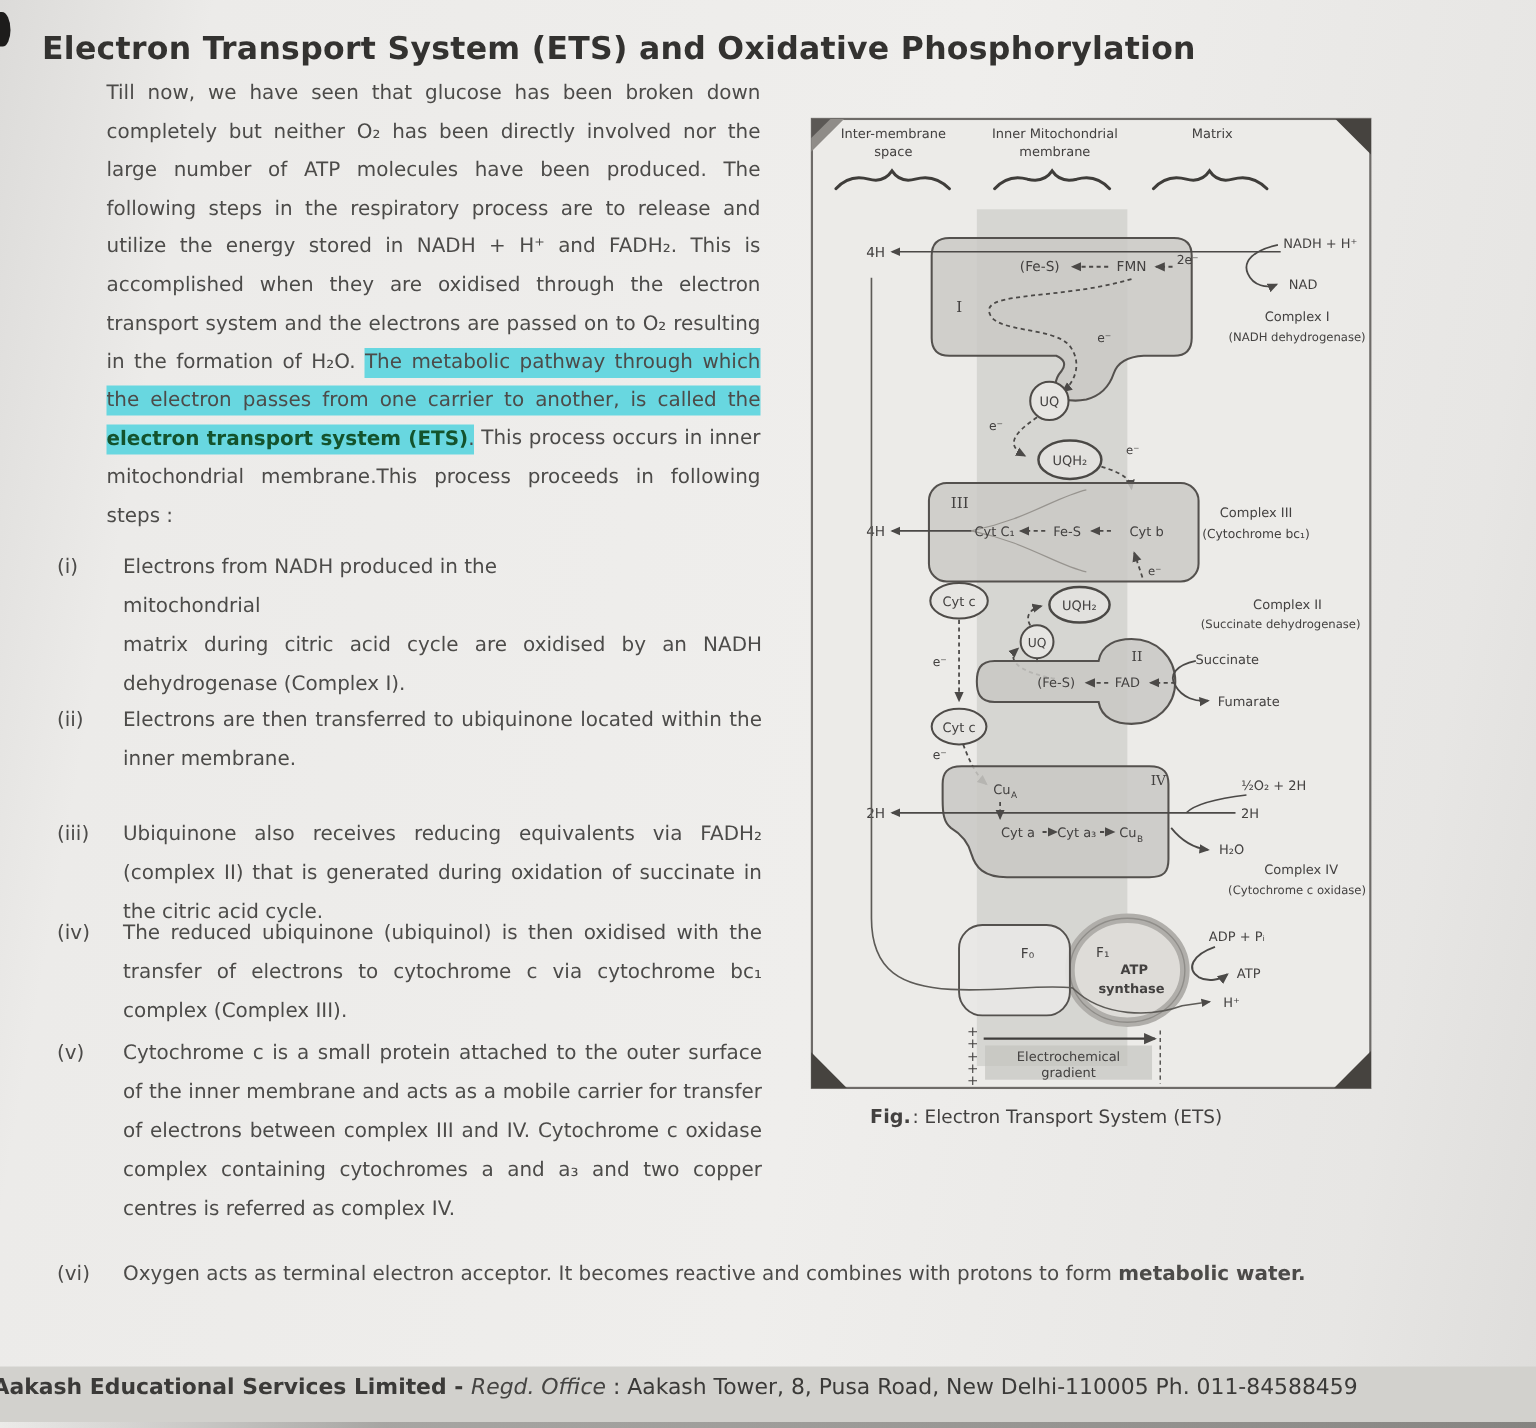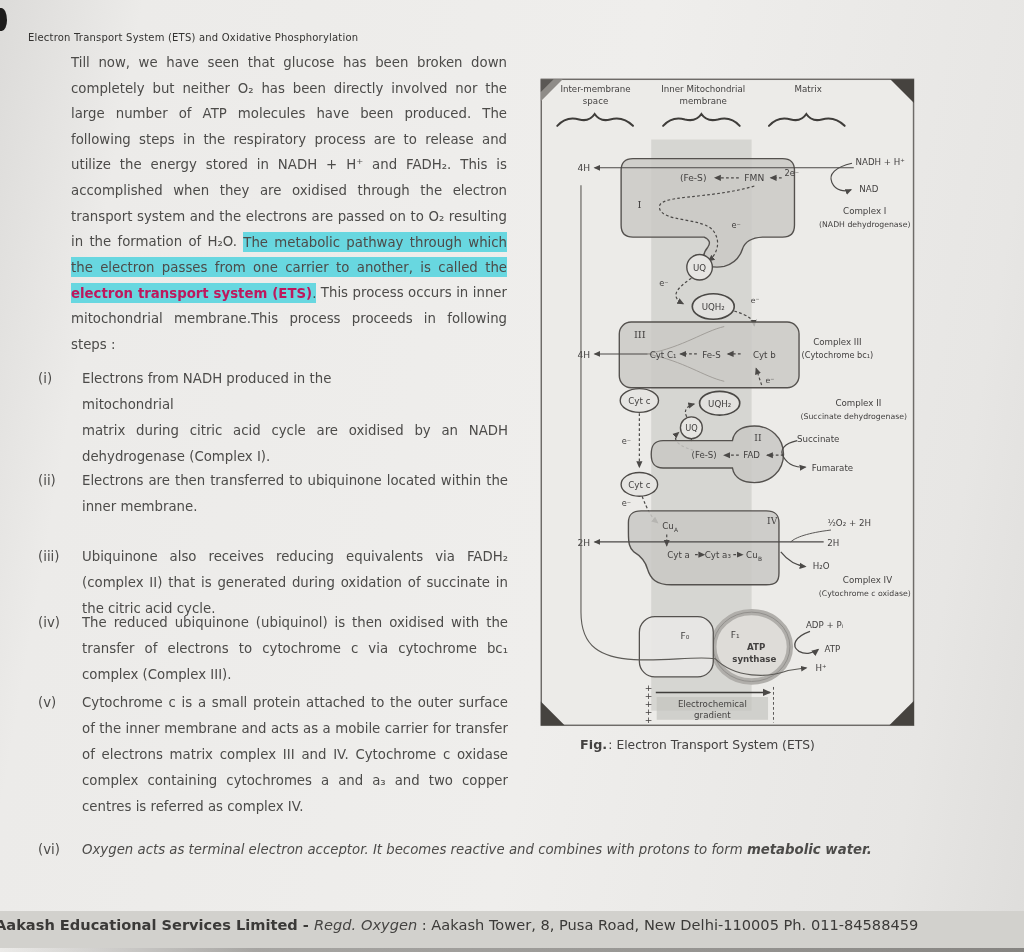--- a/index.html
+++ b/index.html
@@ -2,29 +2,29 @@
 <html><head>
 <meta charset="utf-8">
 <style>
   html,body{margin:0;padding:0;}
   body{
     width:1024px;height:952px;position:relative;overflow:hidden;
     background:linear-gradient(100deg,#dcdbd9 0%,#ecebe9 12%,#efeeec 55%,#e7e6e4 88%,#dedddb 100%);
     font-family:"DejaVu Sans",sans-serif;color:#4a4947;
   }
   .abs{position:absolute;}
-  .title{left:28px;top:32px;font-size:10px;font-weight:normal;color:#333230;letter-spacing:.2px;}
+  .title{left:28px;top:20px;font-size:21px;font-weight:bold;color:#333230;letter-spacing:.2px;}
   .intro{left:71px;top:50px;width:436px;font-size:13.3px;line-height:25.6px;text-align:justify;color:#4c4b49;}
   mark.hl{color:inherit;padding:2.5px 0;box-decoration-break:clone;-webkit-box-decoration-break:clone;background:#68d7e0;}
-  mark.hl b{color:#be185d;}
+  mark.hl b{color:#14532d;}
   .step{position:absolute;left:38px;width:470px;font-size:13.3px;line-height:26px;color:#4c4b49;}
   .step .num{position:absolute;left:0;top:0;}
   .step .body{margin-left:44px;text-align:justify;white-space:pre-line;}
   .step.wide{width:958px;}
-  .step.wide .body{width:922px;font-style:italic;}
+  .step.wide .body{width:922px;}
   .diagram{left:513px;top:72px;}
   .footer-band{left:0;top:911px;width:1024px;height:37px;background:#d2d1cd;}
   .footer-text{left:-5px;top:916px;font-size:14.6px;color:#3b3a38;white-space:nowrap;}
   .footer-text i{color:#454442;}
   .bottom-smear{left:0;top:948px;width:1024px;height:4px;
     background:linear-gradient(90deg,rgba(80,78,74,0) 0%,rgba(80,78,74,.45) 25%,rgba(60,58,54,.55) 100%);}
   .ink-speck{left:-4px;top:8px;width:11px;height:23px;background:#1d1c1b;border-radius:40% 60% 55% 45%;}
   svg text{fill:#434140;}
 </style>
 </head>
@@ -49,21 +49,21 @@
 <div class="abs step" style="top:544px">
   <span class="num">(iii)</span>
   <div class="body">Ubiquinone also receives reducing equivalents via FADH₂ (complex II) that is generated during oxidation of succinate in the citric acid cycle.</div>
 </div>
 <div class="abs step" style="top:610px">
   <span class="num">(iv)</span>
   <div class="body">The reduced ubiquinone (ubiquinol) is then oxidised with the transfer of electrons to cytochrome c via cytochrome bc₁ complex (Complex III).</div>
 </div>
 <div class="abs step" style="top:690px">
   <span class="num">(v)</span>
-  <div class="body">Cytochrome c is a small protein attached to the outer surface of the inner membrane and acts as a mobile carrier for transfer of electrons matrix complex III and IV. Cytochrome c oxidase complex containing cytochromes a and a₃ and two copper centres is referred as complex IV.</div>
+  <div class="body">Cytochrome c is a small protein attached to the outer surface of the inner membrane and acts as a mobile carrier for transfer of electrons between complex III and IV. Cytochrome c oxidase complex containing cytochromes a and a₃ and two copper centres is referred as complex IV.</div>
 </div>
 <div class="abs step wide" style="top:837px">
   <span class="num">(vi)</span>
   <div class="body"><span>Oxygen acts as terminal electron acceptor. It becomes reactive and combines with protons to form </span><b>metabolic water.</b></div>
 </div>
 
 <svg class="abs diagram" width="427" height="750" viewBox="513 72 427 822">
   <defs>
     <marker id="ah" viewBox="0 0 10 10" refX="7.5" refY="5" markerWidth="6.5" markerHeight="6.5" orient="auto-start-reverse">
       <path d="M0,1 L9,5 L0,9 z" fill="#4b4947"></path>
@@ -243,14 +243,14 @@
     <line x1="778" y1="746" x2="778" y2="785" stroke="#4b4947" stroke-width="1" stroke-dasharray="3 2.5"></line>
   </g>
 
   <g>
     <text x="566" y="814" font-size="14" font-weight="bold" fill="#383736">Fig.</text>
     <text x="597" y="814" font-size="13.5" fill="#3e3d3b"> : Electron Transport System (ETS)</text>
   </g>
 </svg>
 
 <div class="abs footer-band"></div>
-<div class="abs footer-text"><b>Aakash Educational Services Limited - </b><i>Regd. Oxygen</i><span> : Aakash Tower, 8, Pusa Road, New Delhi-110005 Ph. 011-84588459</span></div>
+<div class="abs footer-text"><b>Aakash Educational Services Limited - </b><i>Regd. Office</i><span> : Aakash Tower, 8, Pusa Road, New Delhi-110005 Ph. 011-84588459</span></div>
 <div class="abs bottom-smear"></div>
 
 </body></html>

